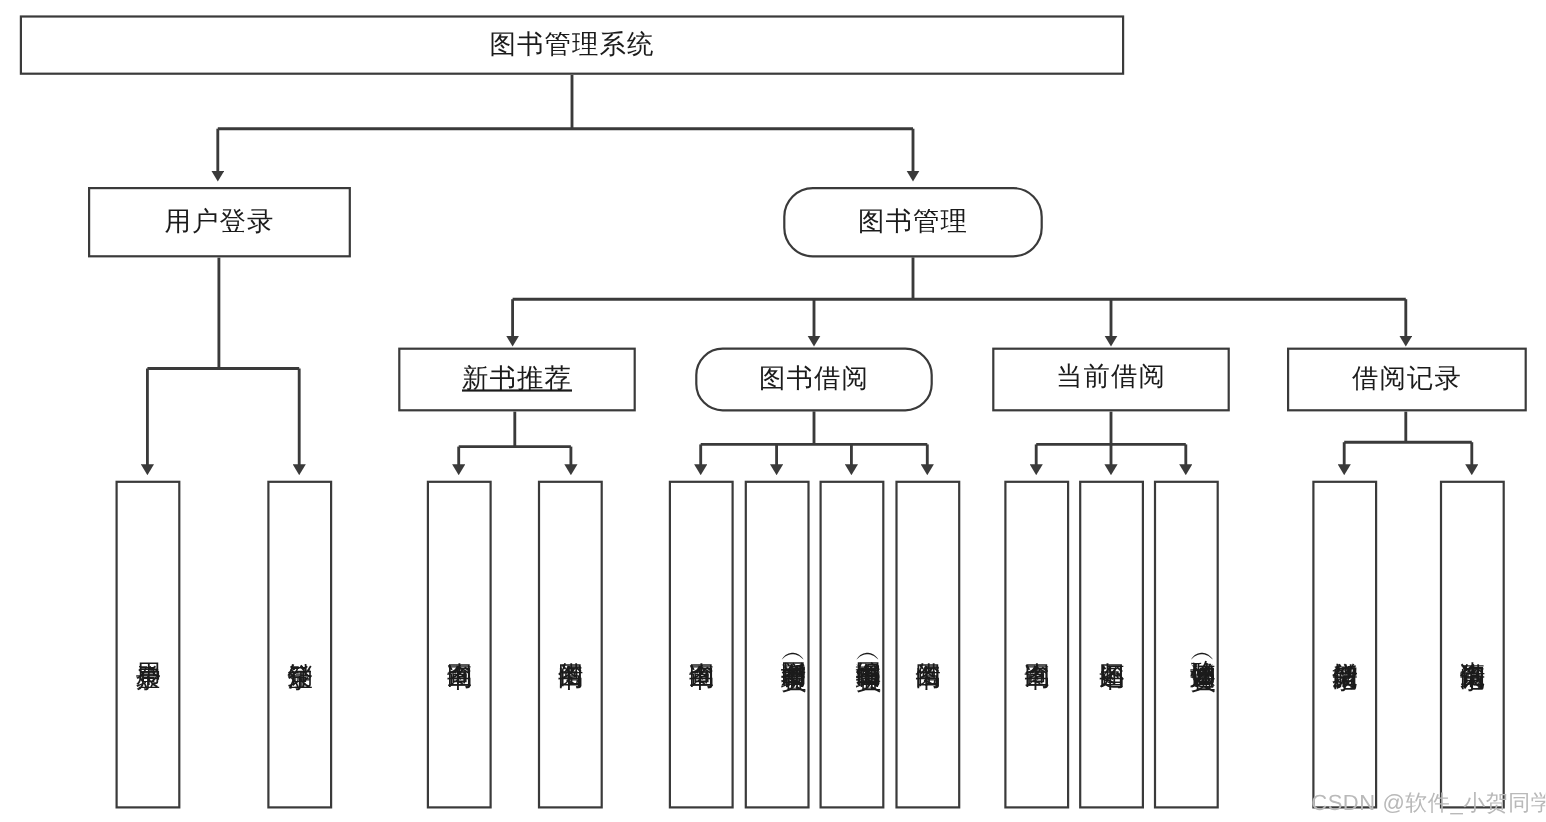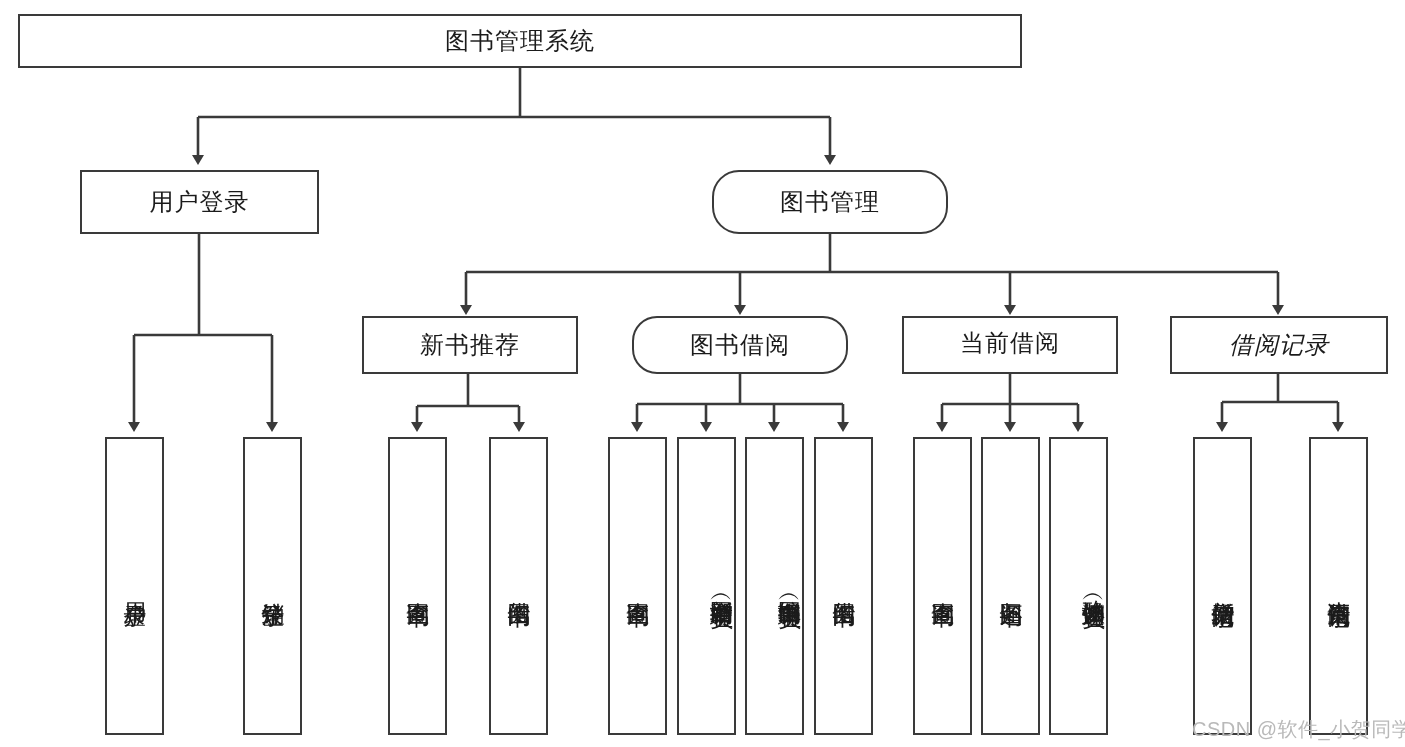--- a/index.html
+++ b/index.html
@@ -127,30 +127,30 @@
     <span class="label">图书管理系统</span>
   </div>
 
   <div class="node horiz" style="left:80px; top:170px; width:239px; height:64px;">
     <span class="label">用户登录</span>
   </div>
   <div class="node horiz" style="left:712px; top:170px; width:236px; height:64px;border-radius:27px;">
     <span class="label">图书管理</span>
   </div>
 
-  <div class="node horiz" style="left:362px; top:316px; width:216px; height:58px;">
+  <div class="node horiz" style="left:362px; top:316px; width:216px; height:58px;text-decoration:underline;">
     <span class="label">新书推荐</span>
   </div>
   <div class="node horiz" style="left:632px; top:316px; width:216px; height:58px;border-radius:25px;">
     <span class="label">图书借阅</span>
   </div>
   <div class="node horiz" style="left:902px; top:316px; width:216px; height:58px;font-family:Liberation Mono, monospace;">
     <span class="label">当前借阅</span>
   </div>
-  <div class="node horiz" style="left:1170px; top:316px; width:218px; height:58px;font-style:italic;">
+  <div class="node horiz" style="left:1170px; top:316px; width:218px; height:58px;">
     <span class="label">借阅记录</span>
   </div>
 
   <div class="node vert" style="left:105px; top:437px; width:59px; height:298px;">
     <span class="label">用户登录</span>
   </div>
   <div class="node vert" style="left:243px; top:437px; width:59px; height:298px;">
     <span class="label">注销登录</span>
   </div>
 

